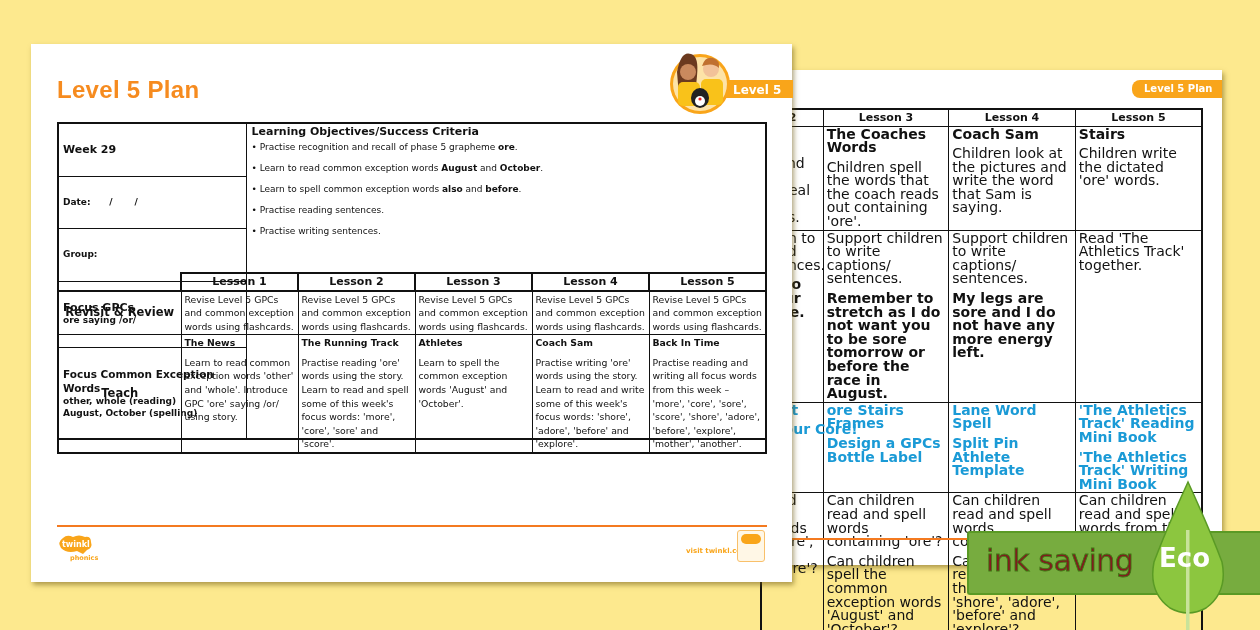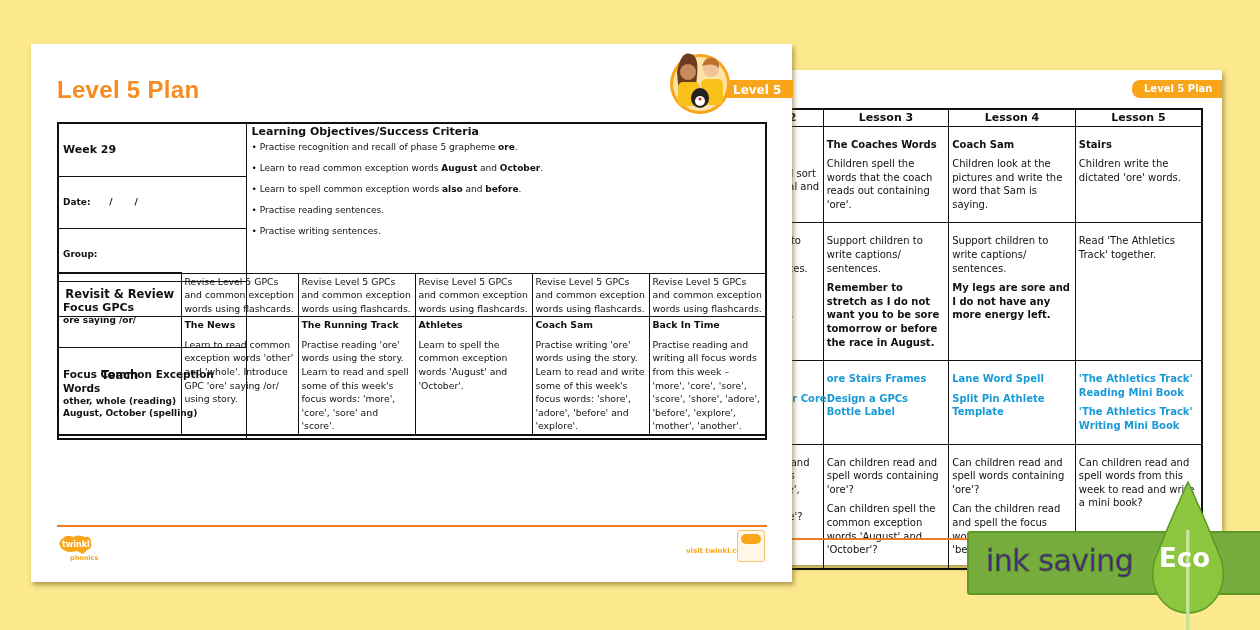--- a/index.html
+++ b/index.html
@@ -71,33 +71,33 @@
   .back-footer-line { position: absolute; left: 320px; top: 468px; width: 380px; height: 2px; background: #f47a20; }
   .twinkl-logo { position: absolute; left: 26px; top: 490px; width: 46px; height: 30px; }
   .visit-link { position: absolute; left: 655px; top: 503px; font-size: 7px; font-weight: bold; color: #f9a51a; }
   .badge { position: absolute; left: 706px; top: 486px; width: 28px; height: 32px; border: 1px solid #f9c06a; border-radius: 3px; background: #fff7e6; }
 
   
   #back-table {
     position: absolute; left: 290px; top: 38px; width: 443px; border: 2px solid #111;
   }
   #back-table th { font-size: 11px; font-weight: bold; text-align: center; padding: 1px; }
-  #back-table td { padding: 11px 3px; font-size: 10px; line-height: 13.6px; }
+  #back-table td { padding: 1px 3px; font-size: 14px; line-height: 13.6px; }
   #back-table .blue { color: #1a9ad6; font-weight: bold; }
   #back-table .bold { font-weight: bold; }
   .gap { margin-top: 6px; }
 
   
   #eco-banner {
     position: absolute; left: 967px; top: 531px; width: 293px; height: 64px;
     background: #77ac3f; border: 2px solid #5a9a25; border-right: none; border-radius: 3px 0 0 3px; z-index: 5;
   }
   #eco-text {
     position: absolute; left: 17px; top: 10px; font-family: "DejaVu Sans", sans-serif;
-    font-size: 30px; color: #4c1d95; -webkit-text-stroke: 0.8px #3f7a15; letter-spacing: -0.5px;
+    font-size: 30px; color: #7f1d1d; -webkit-text-stroke: 0.8px #3f7a15; letter-spacing: -0.5px;
   }
   #eco-leaf { position: absolute; left: 1150px; top: 480px; width: 76px; height: 150px; z-index: 6; }
   #eco-label {
     position: absolute; left: 1159px; top: 543px; z-index: 7;
     font-size: 26px; font-weight: bold; color: #fff; font-family: "DejaVu Sans", sans-serif;
   }
 </style>
 </head>
 <body>
 
@@ -258,20 +258,28 @@
   <table id="lesson-table">
     <colgroup>
         <col style="width:123px">
         <col>
         <col>
         <col>
         <col>
         <col>
       </colgroup>
     <tbody>
+        <tr>
+      <th class="blank"></th>
+      <th>Lesson 1</th>
+      <th>Lesson 2</th>
+      <th>Lesson 3</th>
+      <th>Lesson 4</th>
+      <th>Lesson 5</th>
+    </tr>
     <tr style="height:42px">
       <td class="row-label" style="border-top:2px solid #111">Revisit &amp; Review</td>
       <td>Revise Level 5 GPCs and common exception words using flashcards.</td>
       <td>Revise Level 5 GPCs and common exception words using flashcards.</td>
       <td>Revise Level 5 GPCs and common exception words using flashcards.</td>
       <td>Revise Level 5 GPCs and common exception words using flashcards.</td>
       <td>Revise Level 5 GPCs and common exception words using flashcards.</td>
     </tr>
     <tr style="height:116px">
       <td class="row-label">Teach</td>

